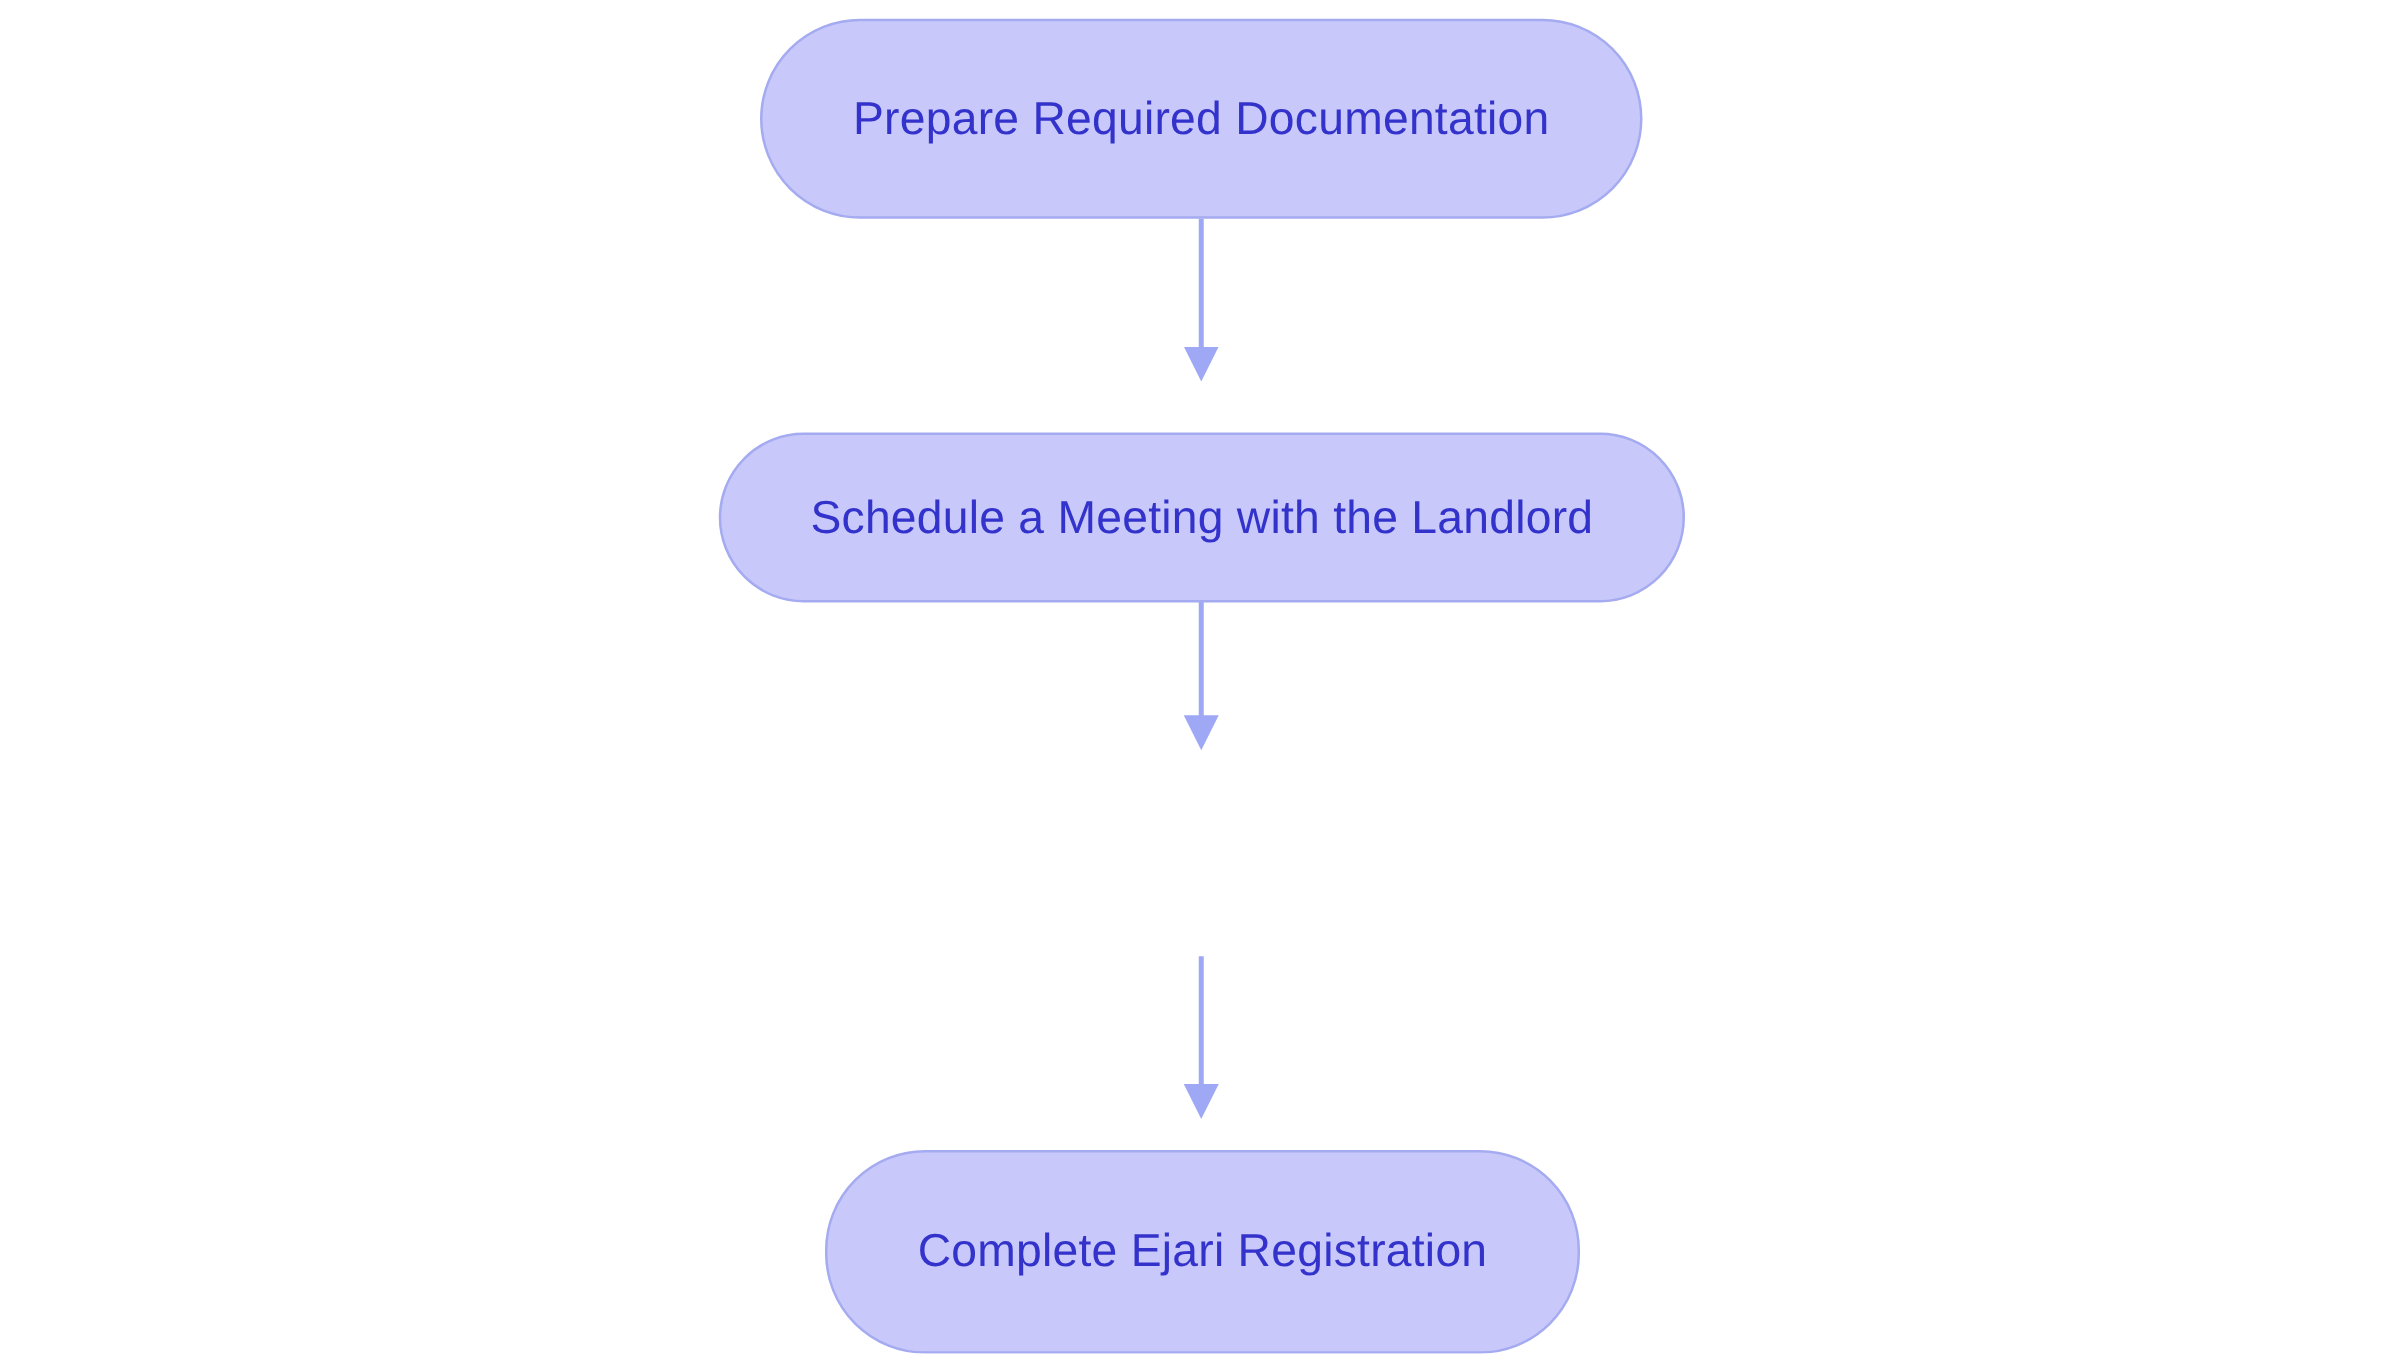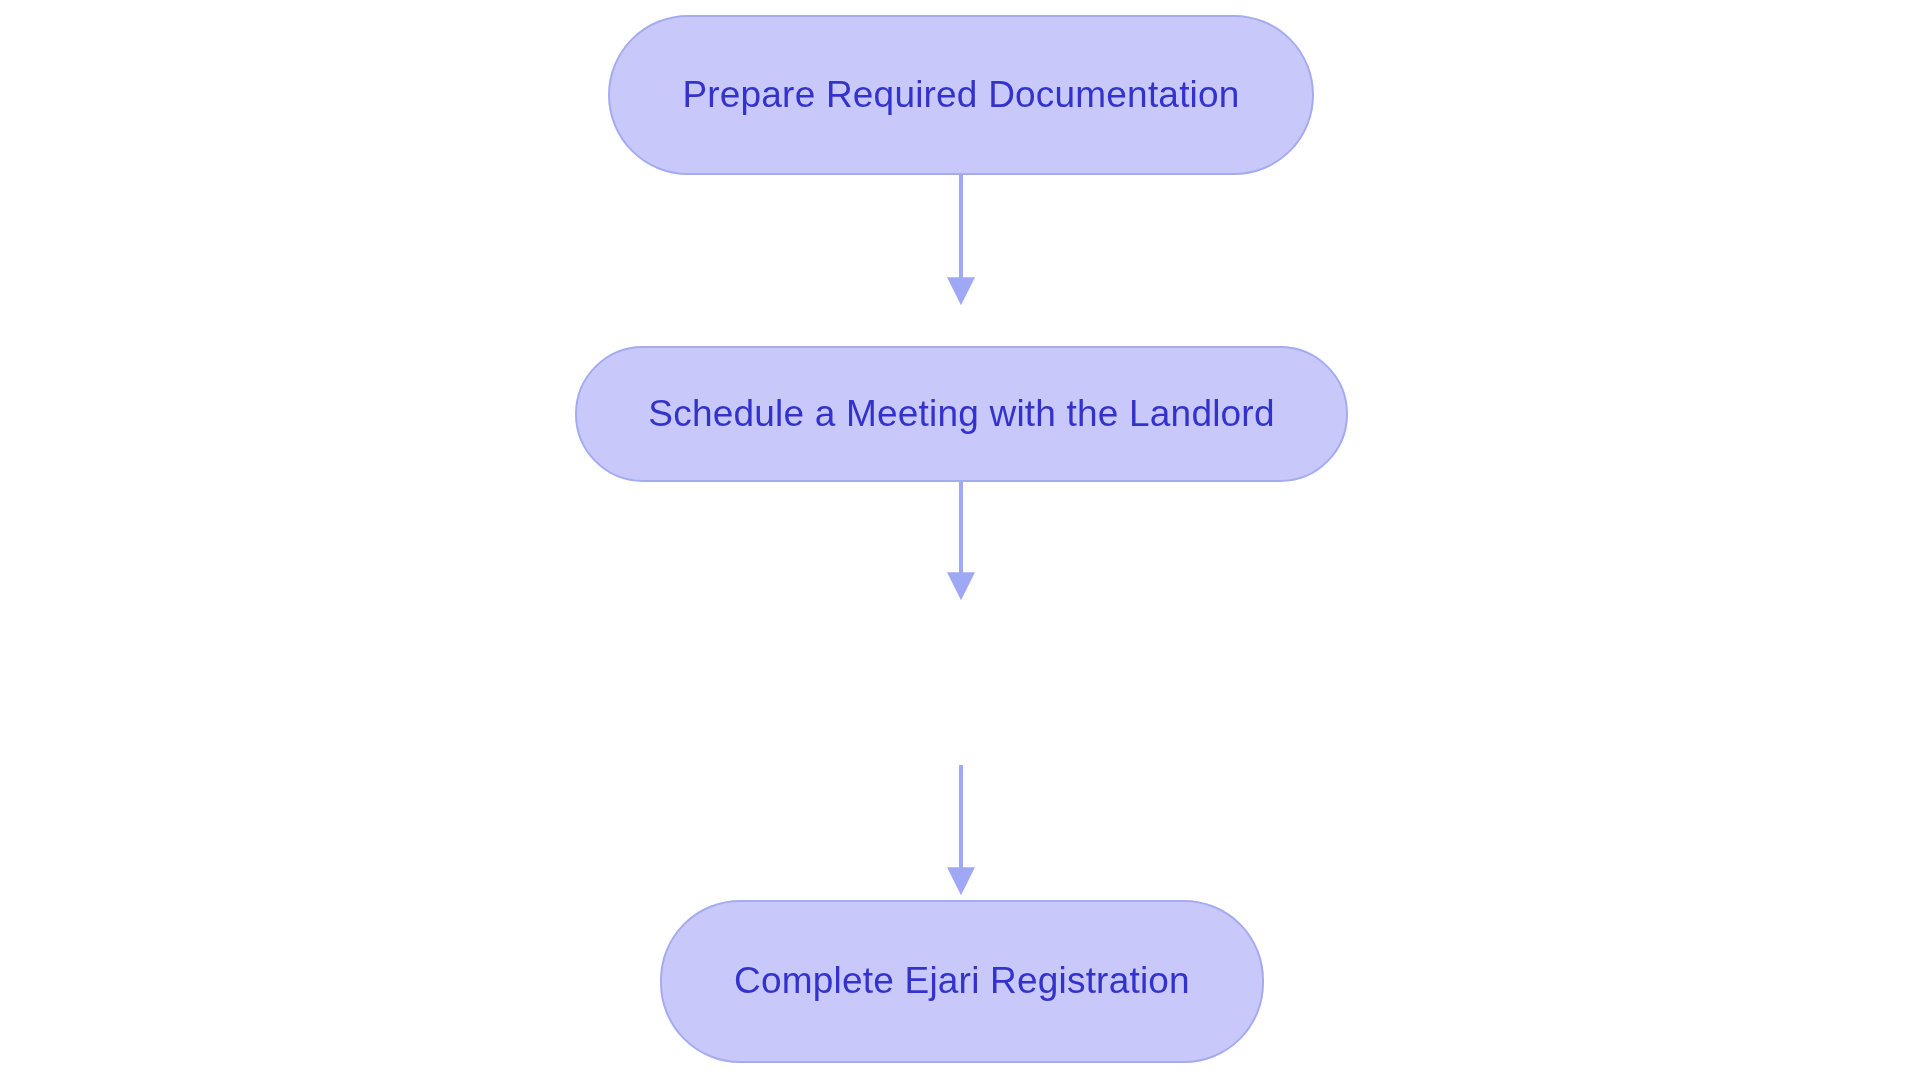--- a/index.html
+++ b/index.html
@@ -42,21 +42,21 @@
     font-size: 37px;
     font-weight: 400;
     letter-spacing: 0.2px;
     line-height: 1.15;
     white-space: nowrap;
     user-select: none;
   }
   #node-0 { left: 608px;  top: 15px;   width: 706px; height: 160px; }
   #node-1 { left: 575px;  top: 310px;  width: 773px; height: 136px; margin-top: 36px; }
   #node-2 { left: 666px;  top: 605px;  width: 592px; height: 160px; }
-  #node-3 { left: 660px;  top: 900px;  width: 604px; height: 163px; }
+  #node-3 { left: 660px;  top: 920px;  width: 604px; height: 163px; }
 </style>
 </head>
 <body>
 
 <div id="canvas">
 
   <svg id="flow-svg" viewBox="0 0 1920 1083" xmlns="http://www.w3.org/2000/svg">
     <defs>
       <marker id="arrowhead" markerWidth="7" markerHeight="7" refX="1.2" refY="3.5" orient="auto" markerUnits="strokeWidth">
         <path d="M0,0 L7,3.5 L0,7 z" fill="#9fa8f5"></path>

